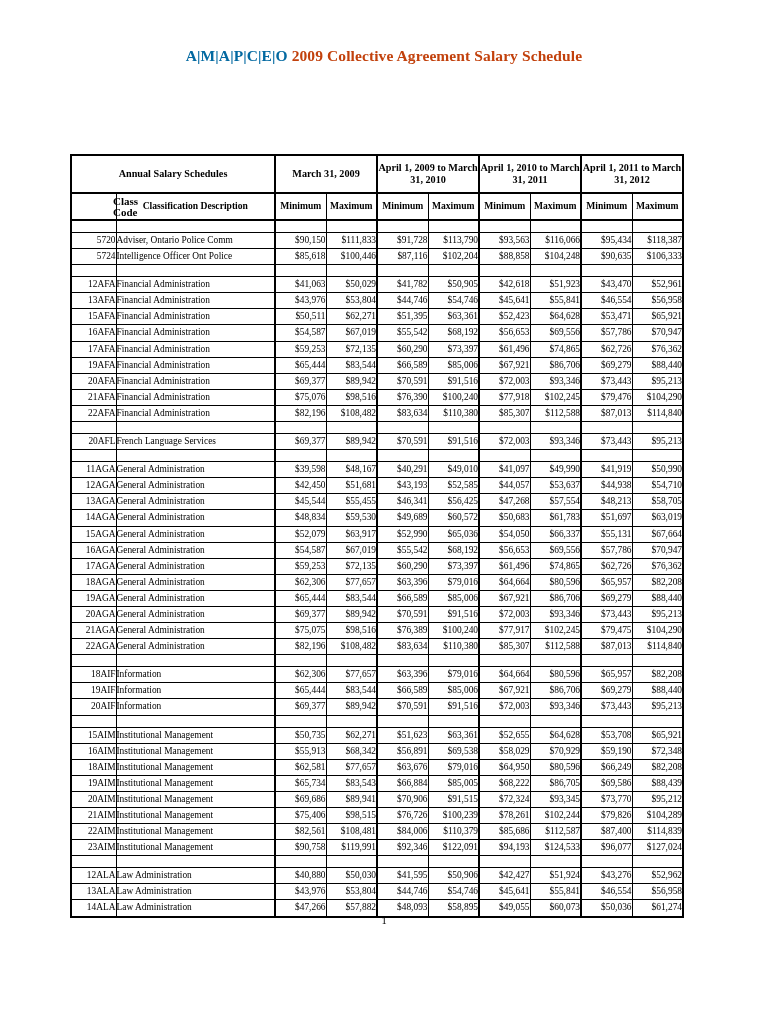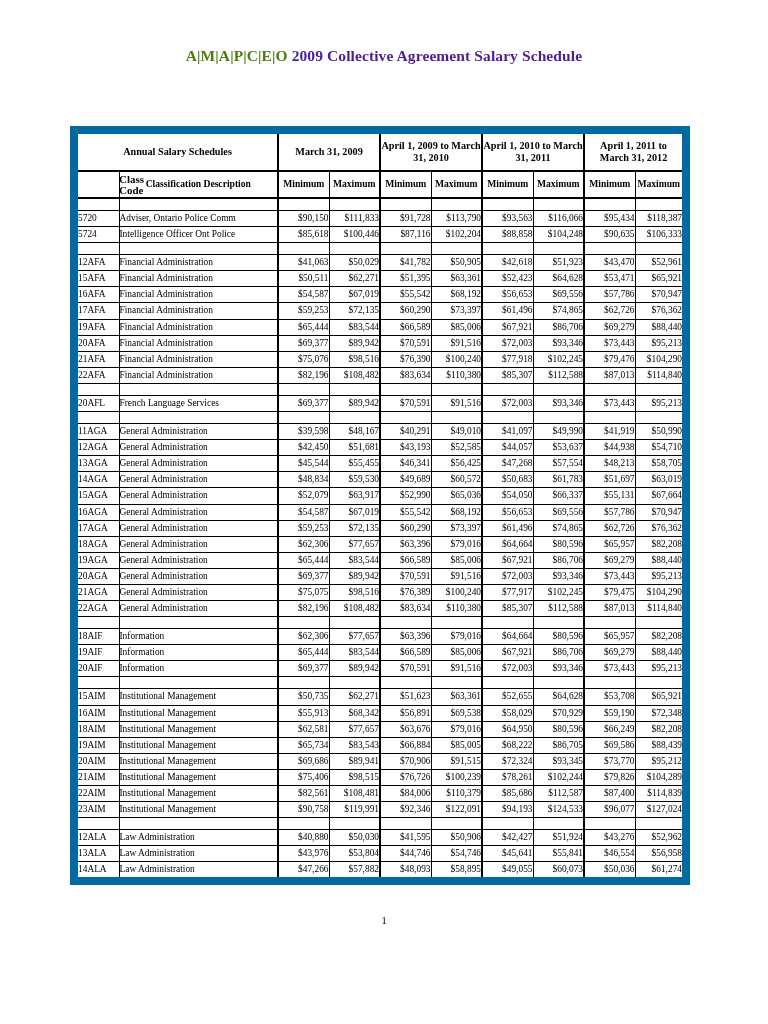--- a/index.html
+++ b/index.html
@@ -25,45 +25,46 @@
     position: absolute;
     top: 47px;
     left: 0;
     width: 768px;
     text-align: center;
     font-size: 15.5px;
     font-weight: bold;
     letter-spacing: 0.1px;
   }
   .doc-title .acronym {
-    color: #4d7c0f;
+    color: #0369a1;
   }
   .doc-title .rest {
-    color: #4c1d95;
+    color: #c2410c;
   }
 
   table.salary {
     position: absolute;
     left: 70px;
     top: 126px;
     width: 612px;
     border-collapse: collapse;
     table-layout: fixed;
     font-size: 9.4px;
   }
   table.salary td, table.salary th {
     padding: 0;
     margin: 0;
     vertical-align: middle;
     border: 1px solid #000;
   }
 
   
   table.salary {
-    border: 8px solid #0369a1;
+    border: 2px solid #0369a1;
+    margin-top: 28px;
   }
 
   .hdr-group {
     text-align: center;
     font-weight: bold;
     font-size: 10.2px;
     height: 36px;
     line-height: 12.5px;
     border-bottom: 2px solid #000 !important;
     border-top: 2px solid #000 !important;
@@ -85,21 +86,21 @@
   .hdr-sub.last  { border-right: 2px solid #000 !important; }
 
   tbody tr td {
     height: 15.1px;
     line-height: 15.1px;
     border-top: none;
     border-bottom: none;
   }
   td.code {
     padding-left: 3px;
-    text-align: left;
+    text-align: right;
     border-left: 2px solid #000 !important;
   }
   td.desc {
     padding-left: 4px;
     text-align: left;
   }
   td.num {
     text-align: right;
     padding-right: 4px;
   }
@@ -225,20 +226,32 @@
           <td class="num sep">$41,063</td>
           <td class="num">$50,029</td>
           <td class="num sep">$41,782</td>
           <td class="num">$50,905</td>
           <td class="num sep">$42,618</td>
           <td class="num">$51,923</td>
           <td class="num sep">$43,470</td>
           <td class="num endcol">$52,961</td>
         </tr>
         <tr>
+          <td class="code">13AFA</td>
+          <td class="desc">Financial Administration</td>
+          <td class="num sep">$43,976</td>
+          <td class="num">$53,804</td>
+          <td class="num sep">$44,746</td>
+          <td class="num">$54,746</td>
+          <td class="num sep">$45,641</td>
+          <td class="num">$55,841</td>
+          <td class="num sep">$46,554</td>
+          <td class="num endcol">$56,958</td>
+        </tr>
+        <tr>
           <td class="code">15AFA</td>
           <td class="desc">Financial Administration</td>
           <td class="num sep">$50,511</td>
           <td class="num">$62,271</td>
           <td class="num sep">$51,395</td>
           <td class="num">$63,361</td>
           <td class="num sep">$52,423</td>
           <td class="num">$64,628</td>
           <td class="num sep">$53,471</td>
           <td class="num endcol">$65,921</td>

